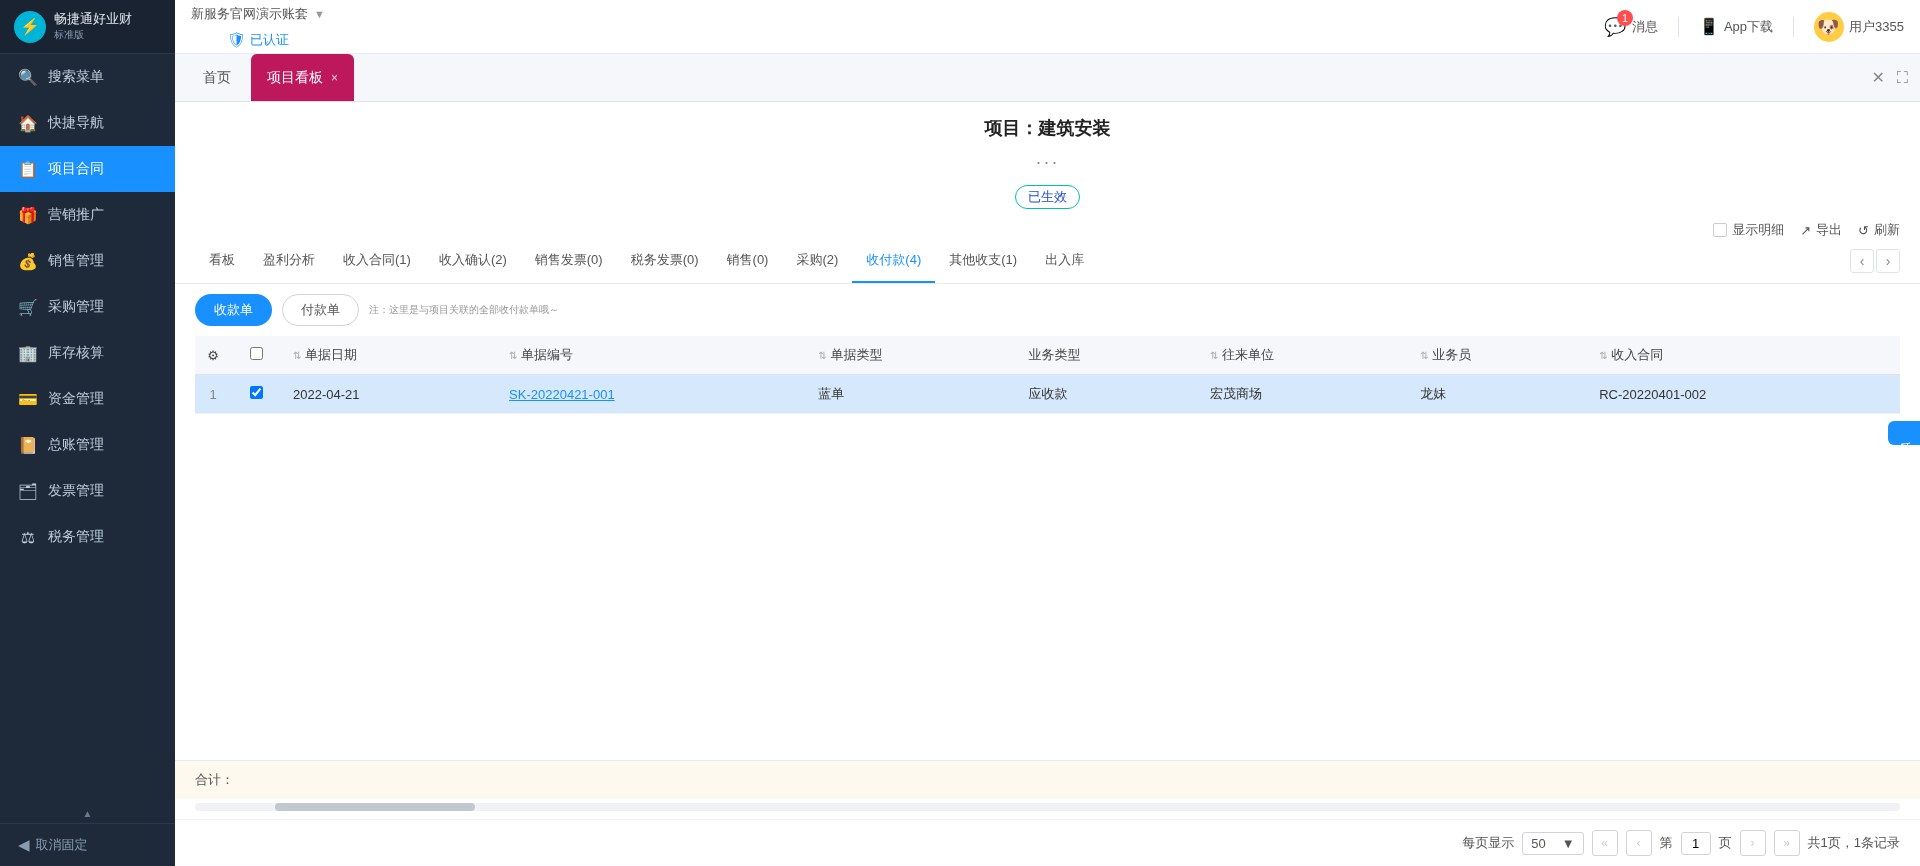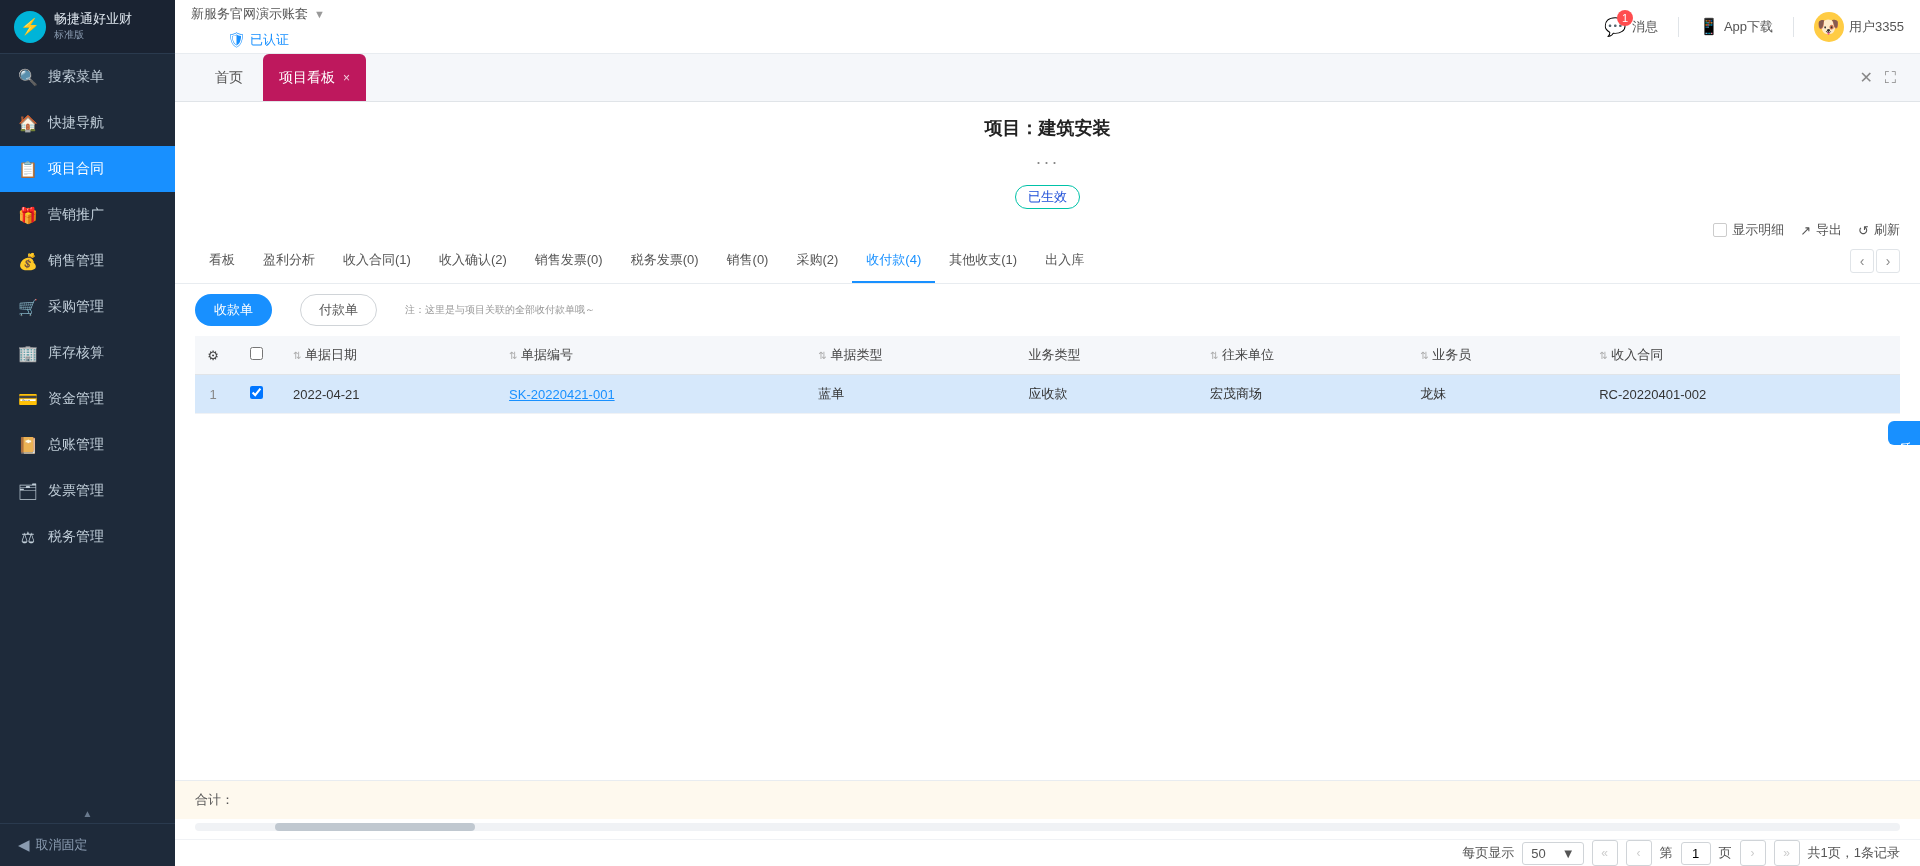--- a/index.html
+++ b/index.html
@@ -171,21 +171,21 @@
       font-size: 18px;
     }
 
     
     .tab-bar {
       height: 48px;
       background: #f5f7fa;
       border-bottom: 1px solid #e0e4e8;
       display: flex;
       align-items: stretch;
-      padding: 0 24px;
+      padding: 0 12px;
       gap: 4px;
     }
     .tab-item {
       display: flex;
       align-items: center;
       padding: 0 16px;
       font-size: 14px;
       cursor: pointer;
       color: #555;
       border-bottom: 3px solid transparent;
@@ -317,21 +317,21 @@
       font-size: 14px;
       border: 1px solid #e0e4e8;
       border-radius: 3px;
     }
 
     
     .sub-tabs {
       display: flex;
       align-items: center;
       padding: 10px 20px;
-      gap: 28px;
+      gap: 10px;
       background: #fff;
     }
     .sub-tab-btn {
       padding: 6px 18px;
       border-radius: 20px;
       font-size: 13px;
       cursor: pointer;
       border: 1px solid transparent;
     }
     .sub-tab-btn.active {
@@ -427,21 +427,21 @@
       height: 8px;
       background: #c0c8d0;
       border-radius: 4px;
     }
 
     
     .pagination {
       display: flex;
       align-items: center;
       justify-content: flex-end;
-      padding: 0 20px;
+      padding: 10px 20px;
       background: #fff;
       border-top: 1px solid #f0f2f5;
       gap: 8px;
       font-size: 13px;
       color: #555;
     }
     .page-size-select {
       display: flex;
       align-items: center;
       gap: 16px;

